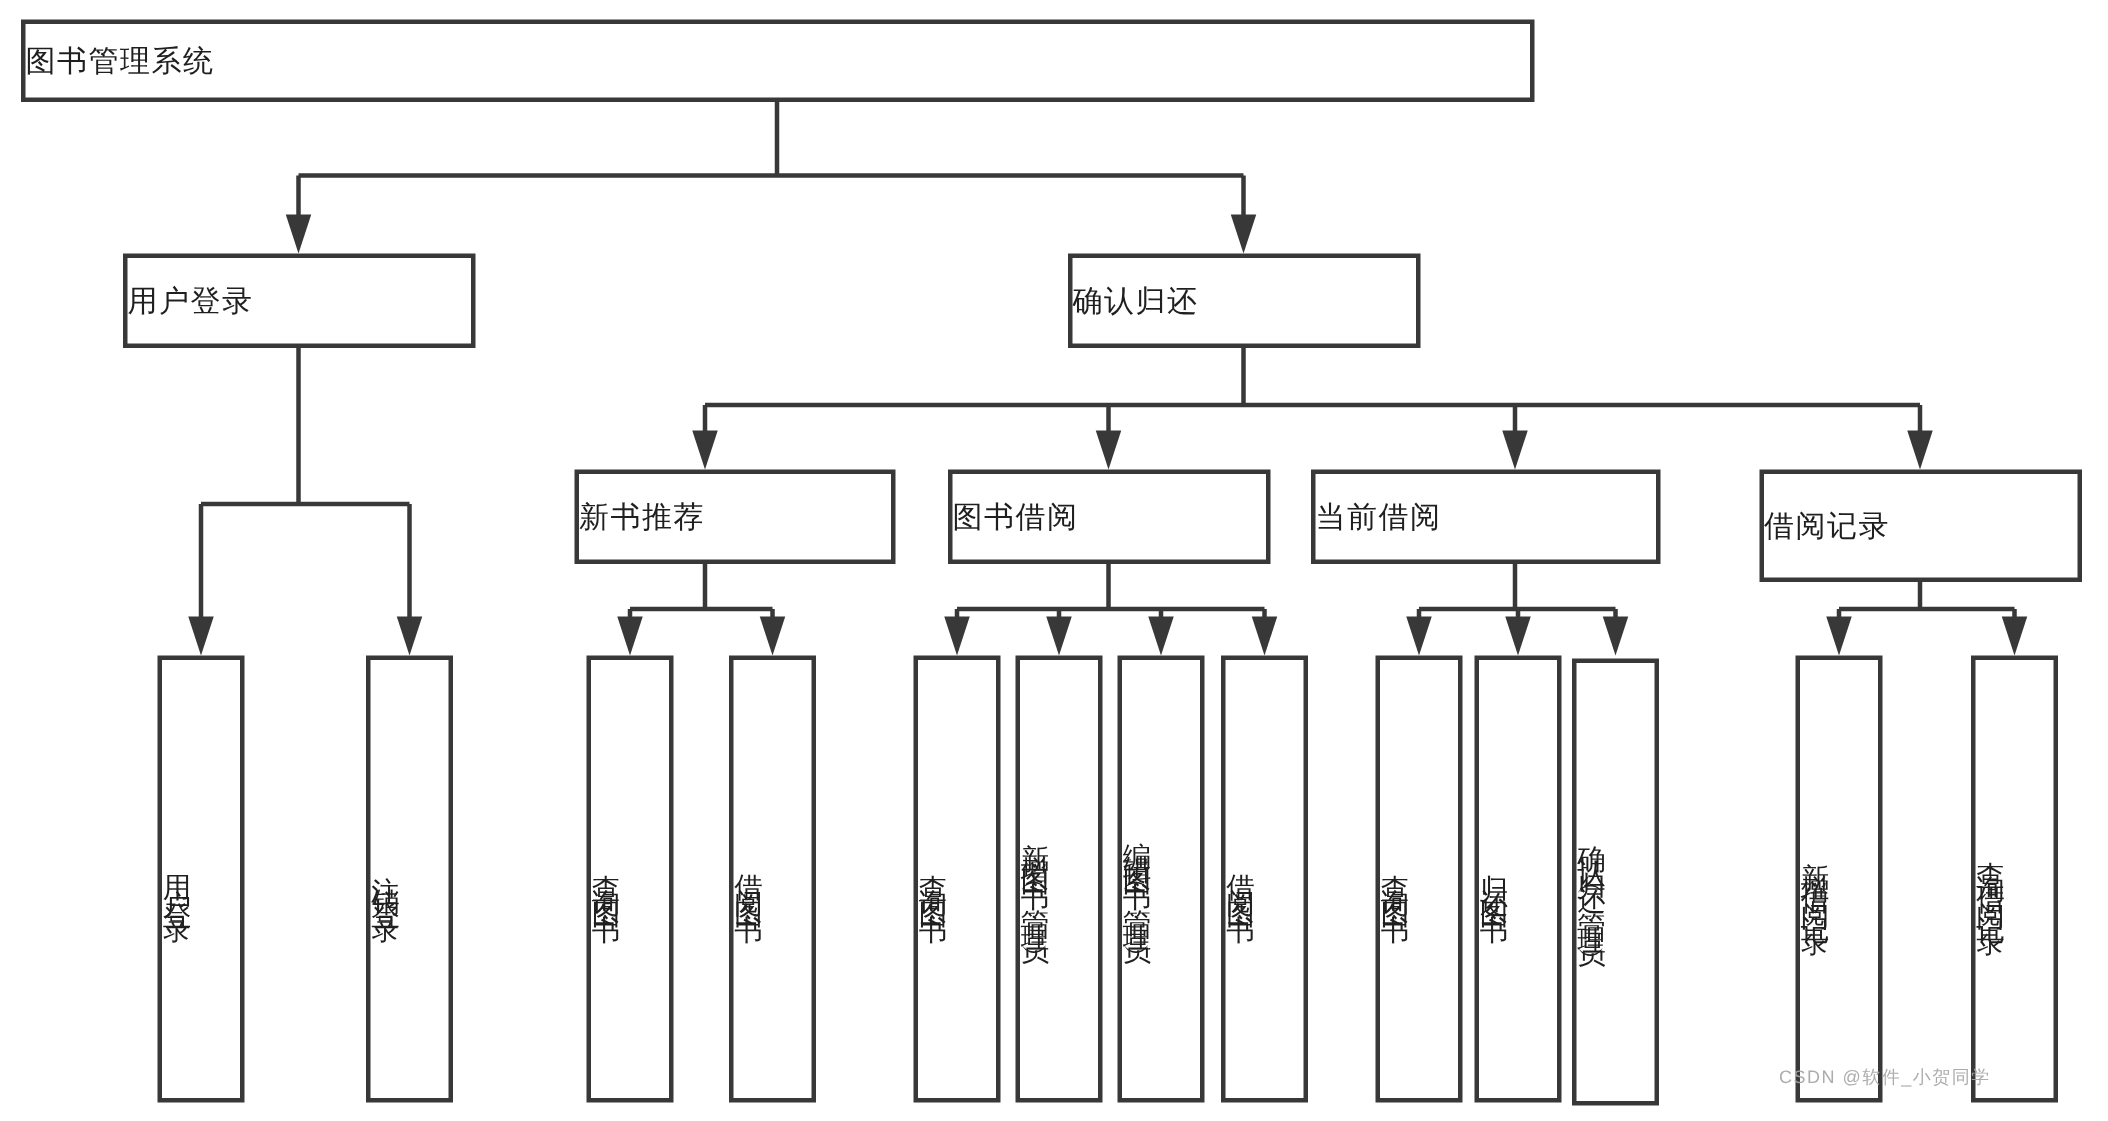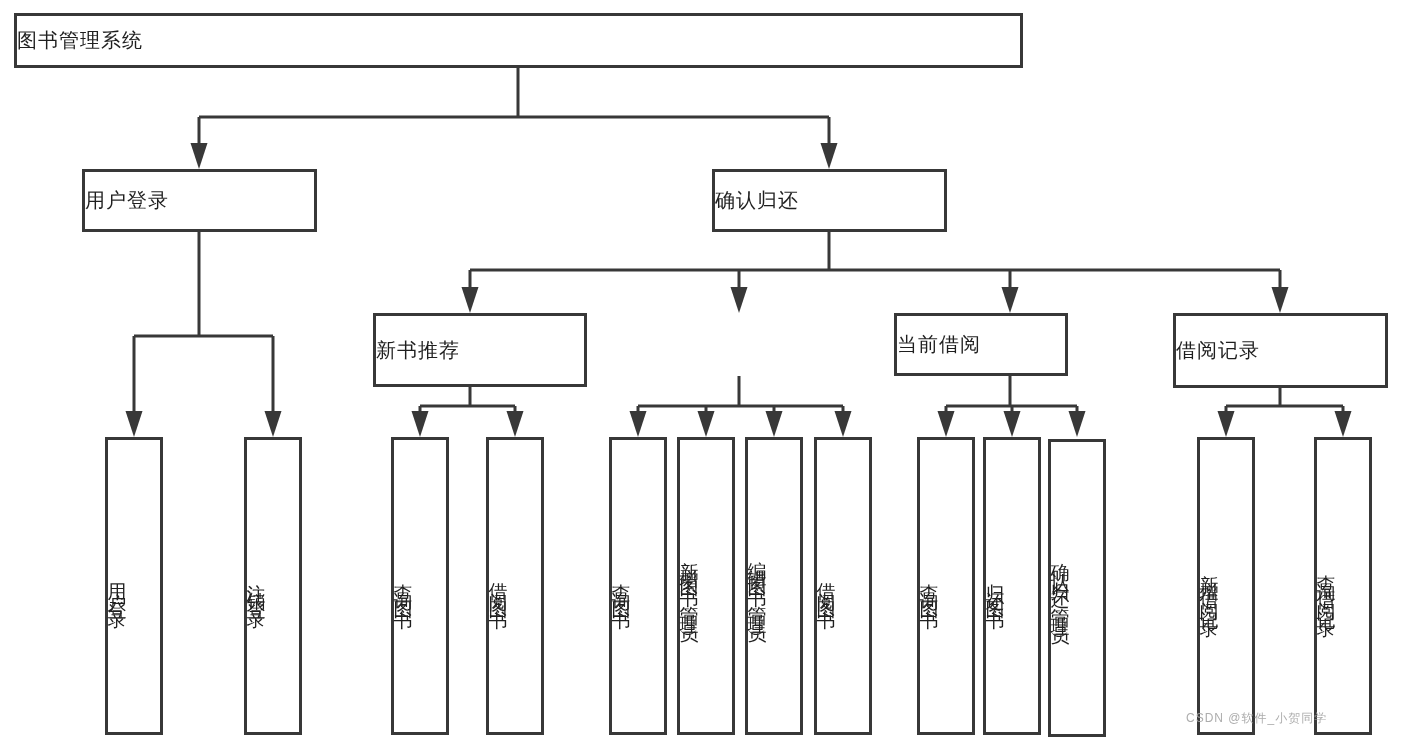--- a/index.html
+++ b/index.html
@@ -74,24 +74,27 @@
     <span>图书管理系统</span>
   </div>
 
   <div class="box hbox" style="left:82px;top:169px;width:235px;height:63px">
     <span>用户登录</span>
   </div>
   <div class="box hbox" style="left:712px;top:169px;width:235px;height:63px">
     <span>确认归还</span>
   </div>
 
-  <div class="box hbox" style="left:373px;top:313px;width:214px;height:74px">
+  <div class="box hbox" style="left:383px;top:313px;width:214px;height:63px">
     <span>新书推荐</span>
   </div>
-  <div class="box hbox" style="left:894px;top:313px;width:174px;height:63px">
+  <div class="box hbox" style="left:632px;top:313px;width:215px;height:63px">
+    <span>图书借阅</span>
+  </div>
+  <div class="box hbox" style="left:874px;top:313px;width:233px;height:63px">
     <span>当前借阅</span>
   </div>
   <div class="box hbox" style="left:1173px;top:313px;width:215px;height:75px">
     <span>借阅记录</span>
   </div>
 
   <div class="box vbox" style="left:105px;top:437px;width:58px;height:298px">
     <span class="vtext">用户登录</span>
   </div>
   <div class="box vbox" style="left:244px;top:437px;width:58px;height:298px">

